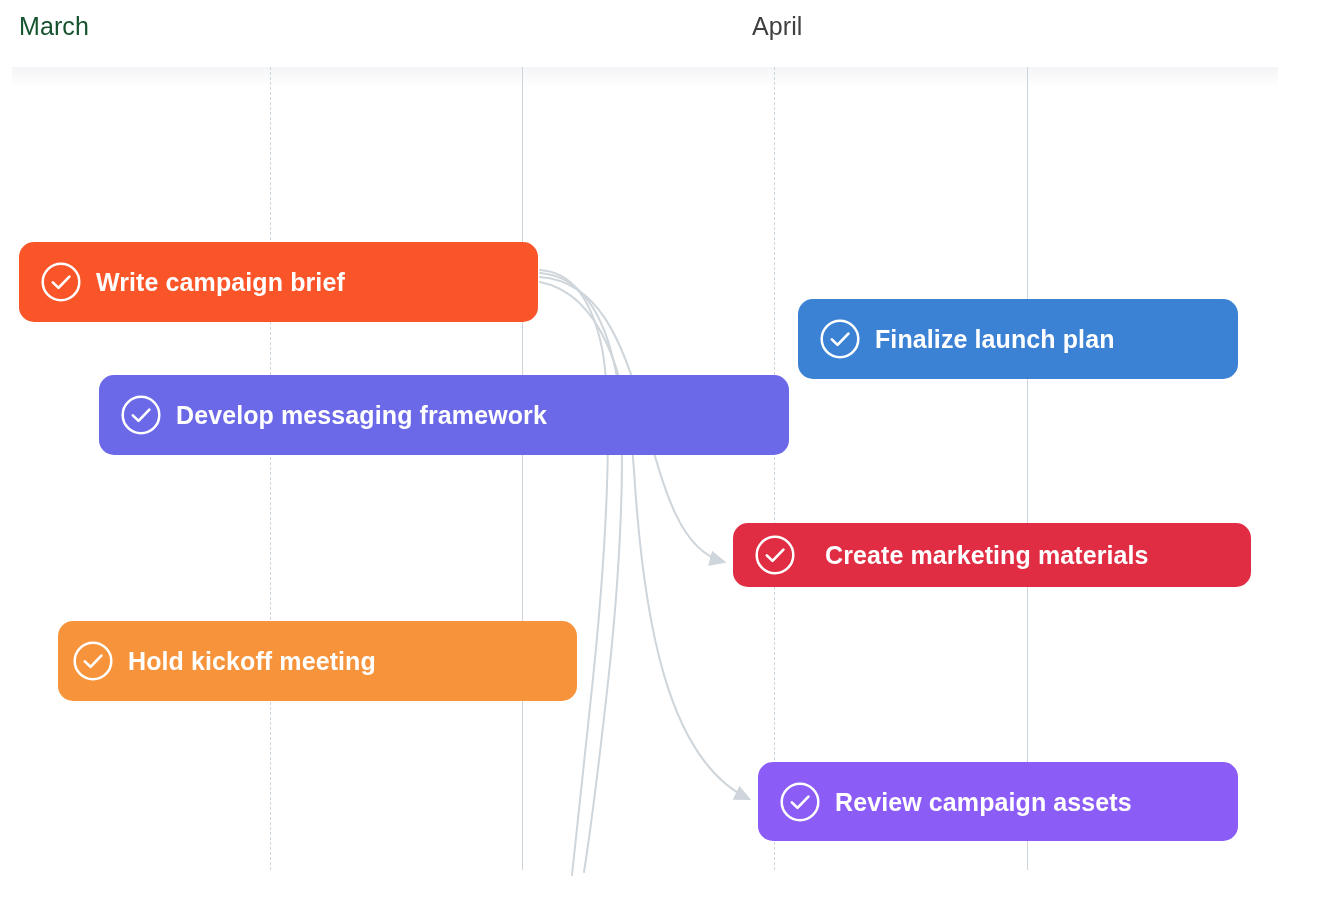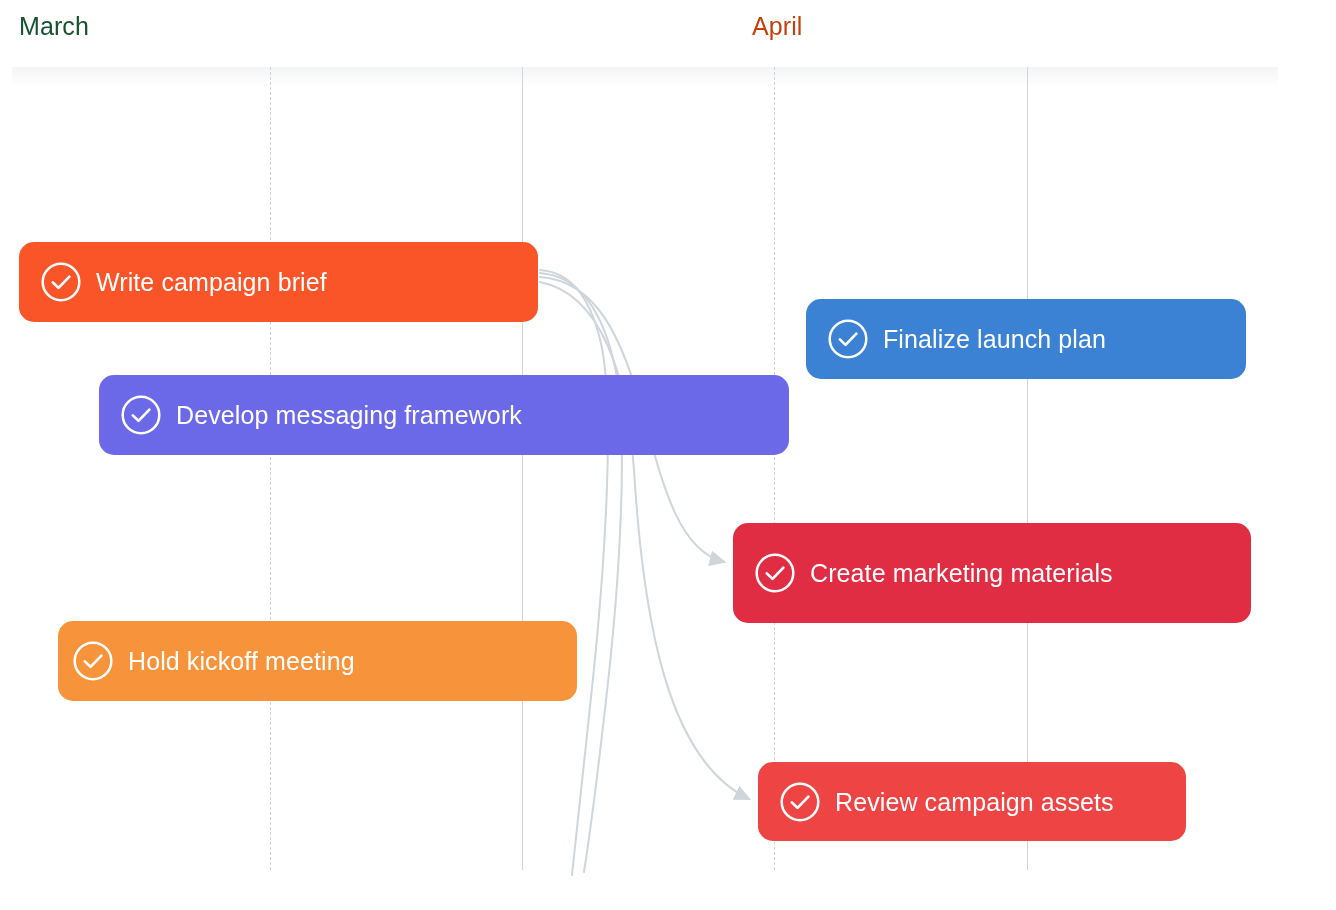--- a/index.html
+++ b/index.html
@@ -103,36 +103,36 @@
   }
   .task-check-icon {
     flex: 0 0 auto;
     width: 42px;
     height: 42px;
     display: block;
   }
   .task-label {
     margin-left: 14px;
     font-size: 25px;
-    font-weight: 400;
+    font-weight: 700;
     color: #ffffff;
     line-height: 30px;
     letter-spacing: 0.1px;
     white-space: nowrap;
     overflow: hidden;
   }
 </style>
 </head>
 <body>
 
 <div id="timeline-root">
 
   <div class="month-header-layer">
       <div class="month-label" style="left: 19px; color: #14532d;">March</div>
-      <div class="month-label" style="left: 752px; color: #c2410c;">April</div>
+      <div class="month-label" style="left: 752px; color: #404040;">April</div>
     </div>
 
   <div class="grid-layer">
     <div class="grid-shadow"></div>
   <div class="grid-line dashed" style="left: 270px; top: 67px; height: 803px; border-left-color: rgb(204, 212, 220);"></div>
       <div class="grid-line solid" style="left: 522px; top: 67px; height: 803px; border-left-color: rgb(204, 212, 220);"></div>
       <div class="grid-line dashed" style="left: 774px; top: 67px; height: 803px; border-left-color: rgb(204, 212, 220);"></div>
       <div class="grid-line solid" style="left: 1027px; top: 67px; height: 803px; border-left-color: rgb(204, 212, 220);"></div>
     </div>
 
@@ -158,42 +158,42 @@
         </svg>
         <span class="task-label">Write campaign brief</span>
       </div>
       <div class="task-bar" style="left: 99px; top: 375px; width: 690px; height: 80px; background: rgb(107, 105, 232);">
         <svg class="task-check-icon" viewBox="0 0 42 42">
           <circle cx="21" cy="21" r="18.3" fill="none" stroke="#ffffff" stroke-width="2.5"></circle>
           <path d="M 12.8 21.4 L 18.5 26.9 L 29.4 15.6" fill="none" stroke="#ffffff" stroke-width="2.7" stroke-linecap="round" stroke-linejoin="round"></path>
         </svg>
         <span class="task-label">Develop messaging framework</span>
       </div>
-      <div class="task-bar" style="left: 798px; top: 299px; width: 440px; height: 80px; background: rgb(60, 130, 212); margin-left: 8px;">
+      <div class="task-bar" style="left: 798px; top: 299px; width: 440px; height: 80px; background: rgb(60, 130, 212);">
         <svg class="task-check-icon" viewBox="0 0 42 42">
           <circle cx="21" cy="21" r="18.3" fill="none" stroke="#ffffff" stroke-width="2.5"></circle>
           <path d="M 12.8 21.4 L 18.5 26.9 L 29.4 15.6" fill="none" stroke="#ffffff" stroke-width="2.7" stroke-linecap="round" stroke-linejoin="round"></path>
         </svg>
         <span class="task-label">Finalize launch plan</span>
       </div>
-      <div class="task-bar" style="left: 733px; top: 523px; width: 518px; height: 100px; background: rgb(224, 45, 67);">
+      <div class="task-bar" style="left: 733px; top: 523px; width: 518px; height: 64px; background: rgb(224, 45, 67); gap: 15px;">
         <svg class="task-check-icon" viewBox="0 0 42 42">
           <circle cx="21" cy="21" r="18.3" fill="none" stroke="#ffffff" stroke-width="2.5"></circle>
           <path d="M 12.8 21.4 L 18.5 26.9 L 29.4 15.6" fill="none" stroke="#ffffff" stroke-width="2.7" stroke-linecap="round" stroke-linejoin="round"></path>
         </svg>
         <span class="task-label">Create marketing materials</span>
       </div>
       <div class="task-bar" style="left: 58px; top: 621px; width: 519px; height: 80px; background: rgb(247, 148, 59); padding-left: 14px;">
         <svg class="task-check-icon" viewBox="0 0 42 42">
           <circle cx="21" cy="21" r="18.3" fill="none" stroke="#ffffff" stroke-width="2.5"></circle>
           <path d="M 12.8 21.4 L 18.5 26.9 L 29.4 15.6" fill="none" stroke="#ffffff" stroke-width="2.7" stroke-linecap="round" stroke-linejoin="round"></path>
         </svg>
         <span class="task-label">Hold kickoff meeting</span>
       </div>
-      <div class="task-bar" style="left: 758px; top: 762px; width: 428px; height: 79px; background: #ef4444;">
+      <div class="task-bar" style="left: 758px; top: 762px; width: 480px; height: 79px; background: #8b5cf6;">
         <svg class="task-check-icon" viewBox="0 0 42 42">
           <circle cx="21" cy="21" r="18.3" fill="none" stroke="#ffffff" stroke-width="2.5"></circle>
           <path d="M 12.8 21.4 L 18.5 26.9 L 29.4 15.6" fill="none" stroke="#ffffff" stroke-width="2.7" stroke-linecap="round" stroke-linejoin="round"></path>
         </svg>
         <span class="task-label">Review campaign assets</span>
       </div>
     </div>
 
 </div>
 

